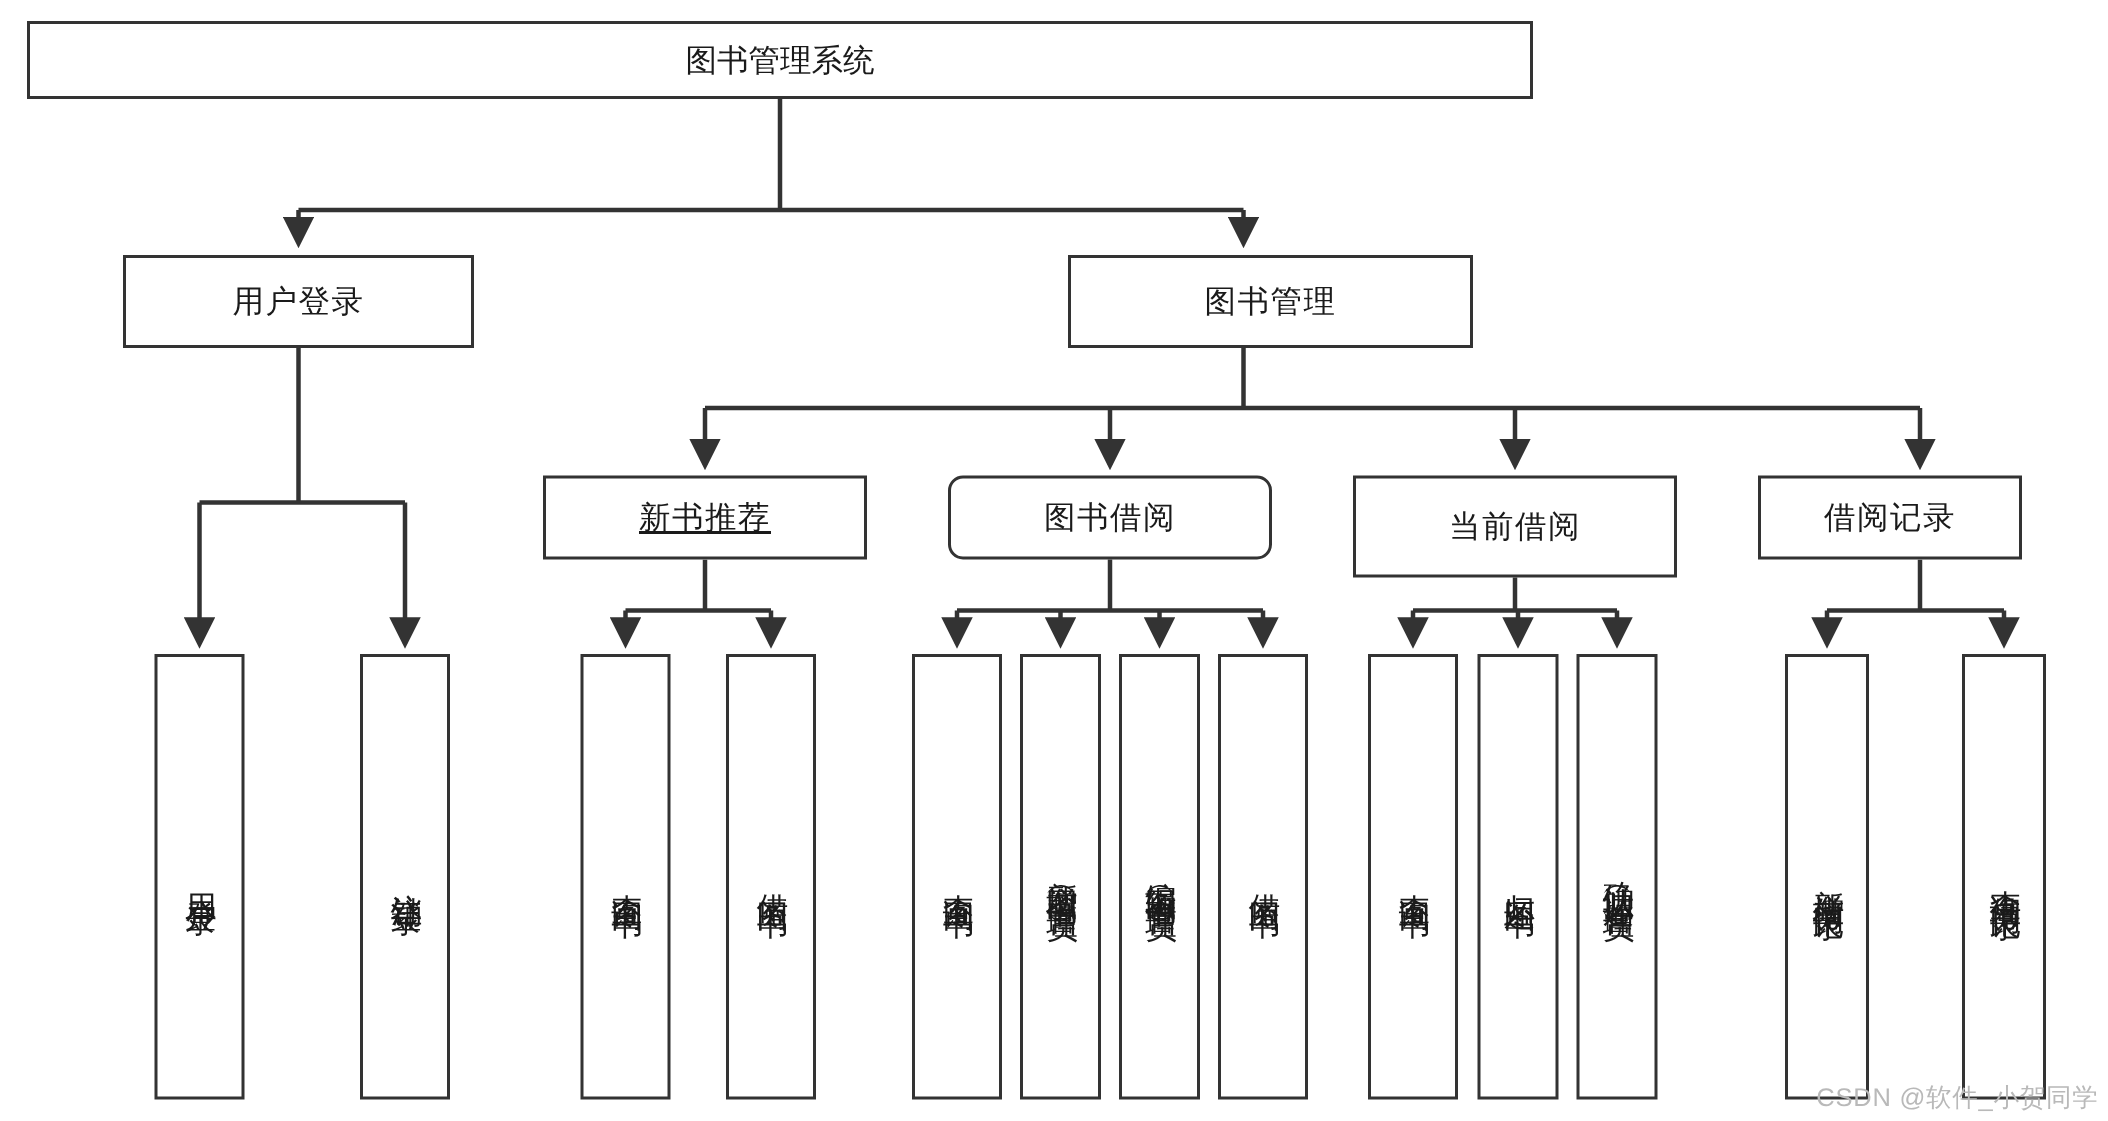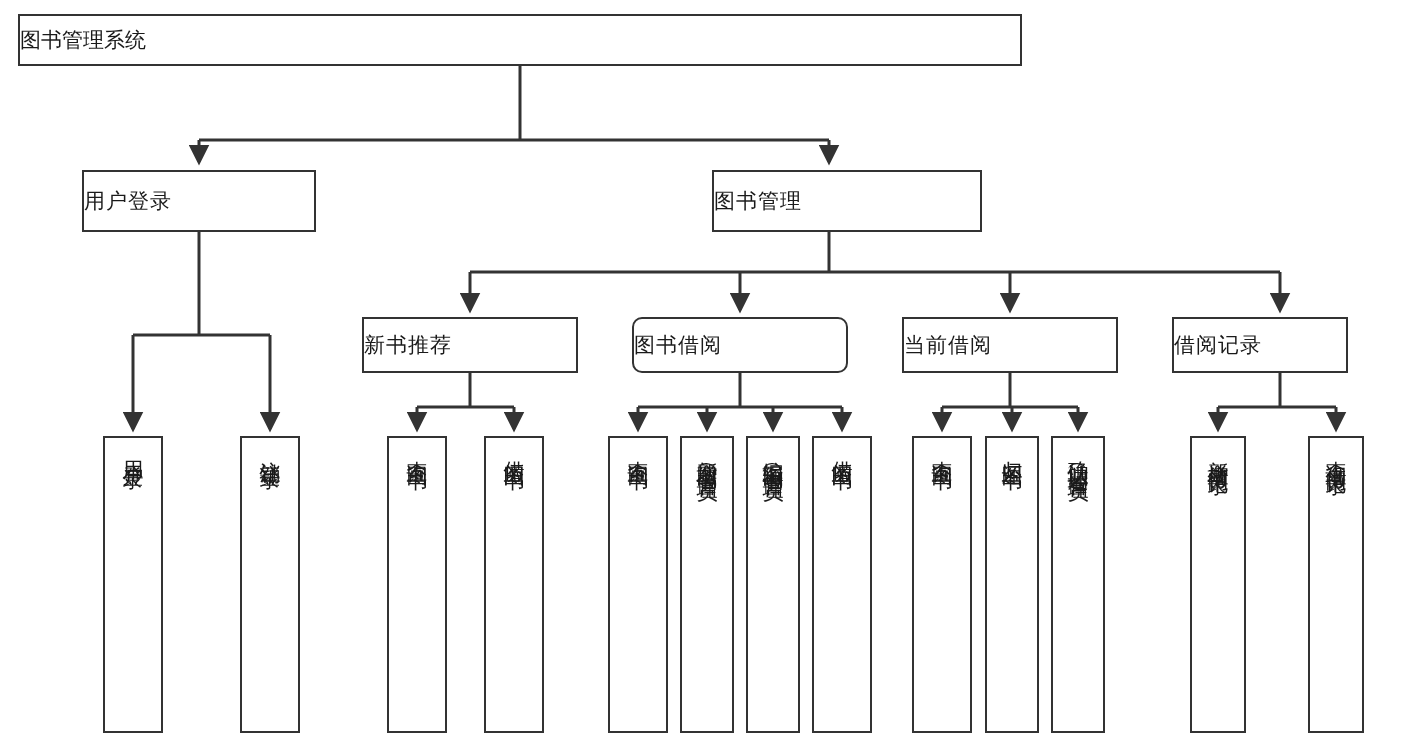--- a/index.html
+++ b/index.html
@@ -1,21 +1,21 @@
 <!DOCTYPE html>
 <html><head>
 <meta charset="utf-8">
 <style>
   html,body{margin:0;padding:0;background:#ffffff;}
   body{font-family:"Liberation Sans","DejaVu Sans",sans-serif;}
   #canvas{position:relative;width:1405px;height:747px;background:#fff;overflow:hidden;}
   svg.links{position:absolute;left:0;top:0;width:1405px;height:747px;}
 
   .node{position:absolute;box-sizing:border-box;border:2px solid #333333;background:#ffffff;
-        display:flex;align-items:center;justify-content:flex-start;color:#1a1a1a;}
+        display:flex;align-items:center;justify-content:center;color:#1a1a1a;}
   .node.h{font-size:21px;letter-spacing:1px;}
   .node.root{font-size:21px;}
   .node.leaf{writing-mode:vertical-rl;text-orientation:upright;font-size:21px;
              letter-spacing:3px;line-height:1.05;padding:6px 0;}
   .node.leaf .lbl{writing-mode:vertical-rl;text-orientation:upright;display:block;}
   .watermark{position:absolute;right:6px;bottom:4px;font-size:17px;color:#b9b9b9;
              letter-spacing:0.5px;white-space:nowrap;}
 </style>
 </head>
 <body>
@@ -76,27 +76,27 @@
     <span class="lbl">图书管理系统</span>
   </div>
 
   <div class="node h" style="left:82px;top:170px;width:234px;height:62px;">
     <span class="lbl">用户登录</span>
   </div>
   <div class="node h" style="left:712px;top:170px;width:270px;height:62px;">
     <span class="lbl">图书管理</span>
   </div>
 
-  <div class="node h" style="left:362px;top:317px;width:216px;height:56px;">
+  <div class="node h" style="left:362px;top:317px;width:216px;height:56px;text-decoration:underline;">
     <span class="lbl">新书推荐</span>
   </div>
   <div class="node h" style="left:632px;top:317px;width:216px;height:56px;border-radius:10px;">
     <span class="lbl">图书借阅</span>
   </div>
-  <div class="node h" style="left:902px;top:317px;width:216px;height:56px;">
+  <div class="node h" style="left:902px;top:317px;width:216px;height:68px;">
     <span class="lbl">当前借阅</span>
   </div>
   <div class="node h" style="left:1172px;top:317px;width:176px;height:56px;">
     <span class="lbl">借阅记录</span>
   </div>
 
   <div class="node leaf" style="left:103px;top:436px;width:60px;height:297px;">
     <span class="lbl">用户登录</span>
   </div>
   <div class="node leaf" style="left:240px;top:436px;width:60px;height:297px;">
@@ -133,14 +133,15 @@
     <span class="lbl">确认归还（管理员）</span>
   </div>
 
   <div class="node leaf" style="left:1190px;top:436px;width:56px;height:297px;">
     <span class="lbl">新增借阅记录</span>
   </div>
   <div class="node leaf" style="left:1308px;top:436px;width:56px;height:297px;">
     <span class="lbl">查询借阅记录</span>
   </div>
 
+  <div class="watermark">CSDN @软件_小贺同学</div>
 
 </div>
 
 </body></html>

